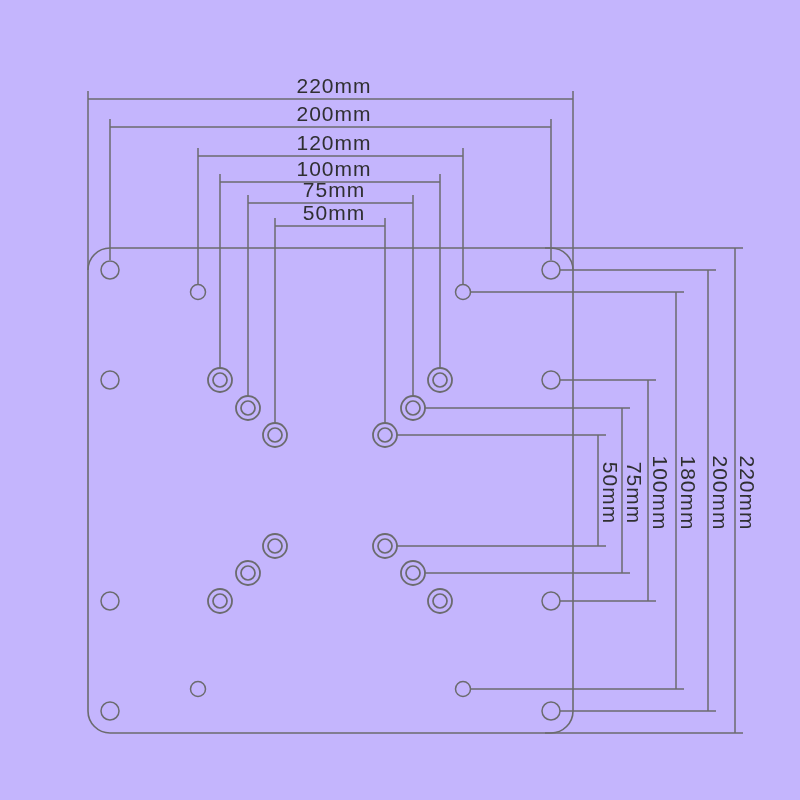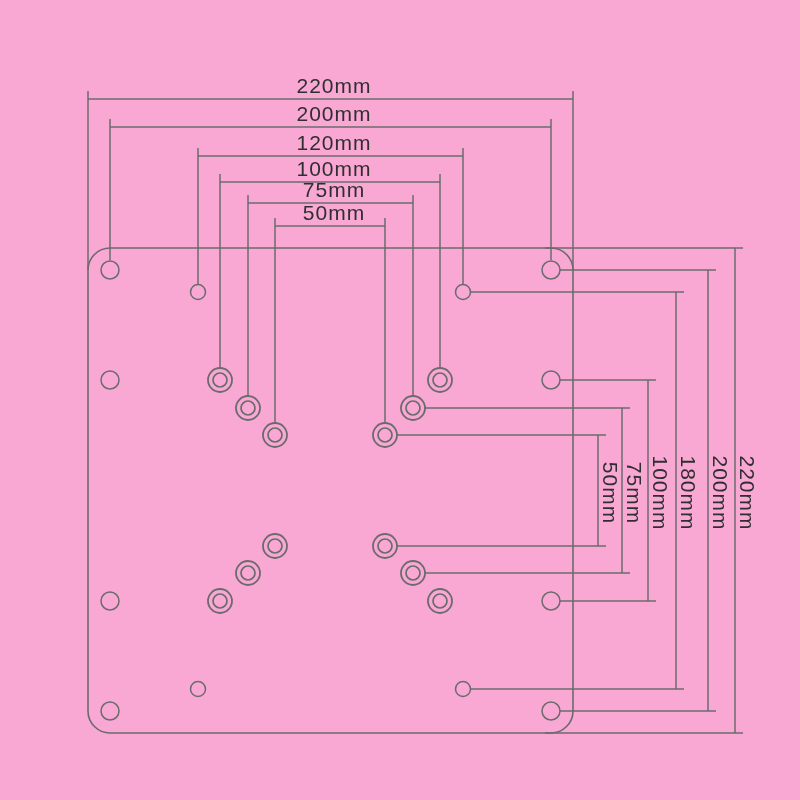--- a/index.html
+++ b/index.html
@@ -1,19 +1,19 @@
 <!DOCTYPE html>
 <html><head>
 <meta charset="utf-8">
 <style>
   html, body { margin: 0; padding: 0; background: #ffffff; }
   .canvas {
     width: 800px; height: 800px;
     position: relative;
-    background: #f9a8d4;
+    background: #c4b5fd;
     overflow: hidden;
   }
   svg { display: block; }
   svg text {
     font-family: "Liberation Sans", "DejaVu Sans", sans-serif;
     letter-spacing: 1px;
   }
 </style>
 </head>
 <body>

